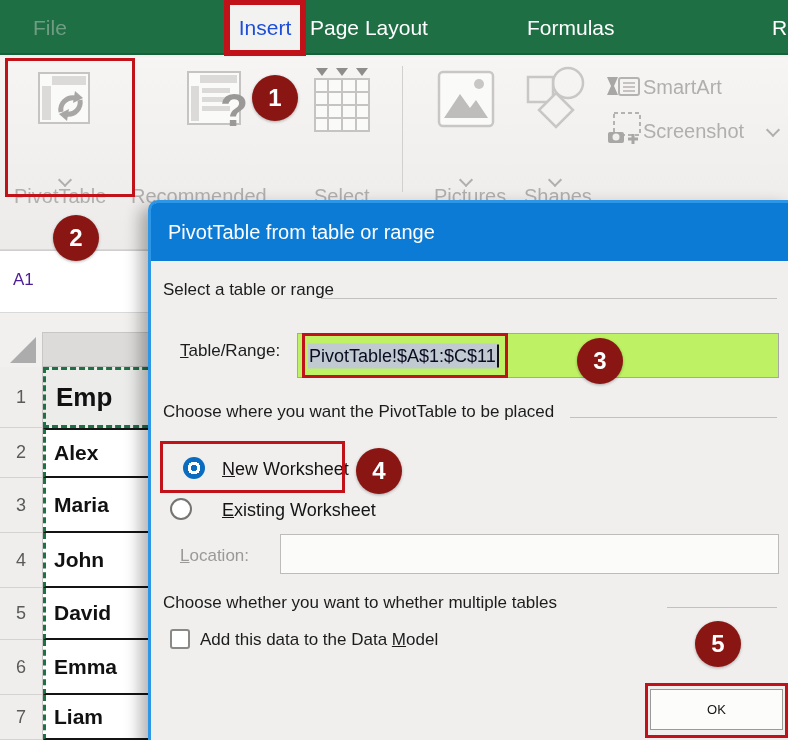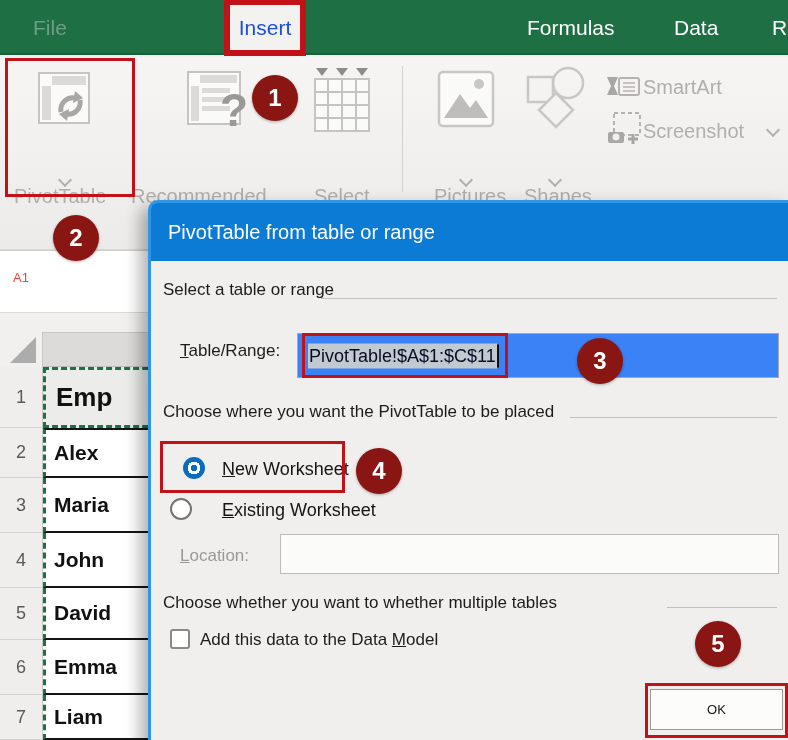--- a/index.html
+++ b/index.html
@@ -26,21 +26,21 @@
 
   
   .redbox { position:absolute; border:3px solid #C1121A; z-index:60; }
   .badge { position:absolute; width:46px; height:46px; border-radius:50%; background:#8A1613;
            color:#fff; font-size:24px; font-weight:bold; display:flex; align-items:center; justify-content:center;
            z-index:70; box-shadow:0 1px 3px rgba(0,0,0,.3); }
 
   
   .formulabar { position:absolute; left:0; top:250px; width:788px; height:63px; background:#FFFFFF;
                 border-top:1px solid #CFCFCF; border-bottom:1px solid #D9D9D9; }
-  .namebox { position:absolute; left:13px; top:19px; font-size:13px; color:#ef4444; }
+  .namebox { position:absolute; left:13px; top:19px; font-size:17px; color:#4c1d95; }
 
   
   .headerstrip { position:absolute; left:0; top:313px; width:788px; height:54px; background:#F1F0EF; }
   .headerrow { position:absolute; left:0; top:19px; width:788px; height:35px; }
   .cornercell { position:absolute; left:0; top:0; width:43px; height:35px; background:#F1F0EF; border-right:1px solid #C9C7C5; }
   .selectall { position:absolute; left:10px; top:5px; width:0; height:0;
                border-left:26px solid transparent; border-bottom:26px solid #ACACAC; }
   .colheadA { position:absolute; left:43px; top:0; width:745px; height:35px; background:#DCDBDA;
               border-top:1px solid #C8C6C4; border-bottom:1px solid #BFBDBB; }
 
@@ -57,40 +57,40 @@
   
   .dialog { position:absolute; left:148px; top:200px; width:644px; height:546px;
             background:#F0EFEE; border:3px solid #2E96E6; border-radius:10px 0 0 0;
             box-shadow:-8px 6px 16px rgba(0,0,0,.30); z-index:40; }
   .dtitlebar { position:absolute; left:0; top:0; width:100%; height:58px; background:#0C7BD6; border-radius:6px 0 0 0; }
   .dtitle { position:absolute; left:17px; top:0; height:58px; line-height:58px; color:#fff; font-size:20px; }
   .dsection { position:absolute; font-size:17px; color:#1C1C1C; white-space:nowrap; }
   .drule { position:absolute; height:1px; background:#C3C1BF; }
   .dlabel { position:absolute; font-size:17px; color:#1C1C1C; white-space:nowrap; }
   .dlabel.dis { color:#9B9997; }
-  .dinput { position:absolute; background:#3b82f6; border:1px solid #A9A7A5; }
+  .dinput { position:absolute; background:#bef264; border:1px solid #A9A7A5; }
   .seltext { position:absolute; left:10px; top:50%; transform:translateY(-50%); font-size:18px; color:#0B0B22;
              background:#C2CAD1; padding:2px 1px; white-space:nowrap; }
   .caret { position:absolute; right:-2px; top:1px; bottom:1px; width:2px; background:#111; }
   .radio { position:absolute; width:22px; height:22px; border-radius:50%; }
   .radio.on { background:radial-gradient(circle at 50% 50%, #0A6CC1 0 3.5px, #FFFFFF 3.5px 6.5px, #0A6CC1 6.5px 11px); }
   .radio.off { background:#fff; border:2px solid #767472; }
   .rlbl { position:absolute; font-size:18px; color:#141414; white-space:nowrap; }
   .key { text-decoration:underline; }
   .checkbox { position:absolute; width:20px; height:20px; background:#fff; border:2px solid #8B8987; border-radius:3px; }
   .okbtn { position:absolute; background:#FCFCFB; border:1px solid #9C9A98; display:flex; align-items:center; justify-content:center;
            font-size:13px; color:#141414; }
 </style>
 </head>
 <body>
 
 <div class="tabbar">
   <span class="tab dim" style="left:33px">File</span>
+  <span class="tab" style="left:310px">Page Layout</span>
   <span class="tab" style="left:527px">Formulas</span>
-  <span class="tab" style="left:674px">Data</span>
   <span class="tab" style="left:772px">Re</span>
   <div class="tab-active-box">
     <span>Insert</span>
   </div>
 </div>
 
 <div class="ribbon">
 
   <svg style="left:36px; top:13px" width="56" height="56" viewBox="0 0 56 56">
     <rect x="3" y="3" width="50" height="50" fill="#FAFAF9" stroke="#C6C4C2" stroke-width="2"></rect>

